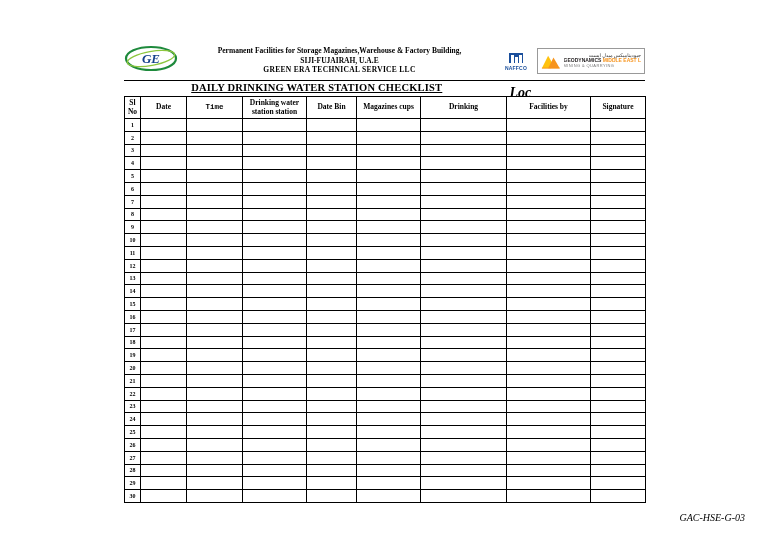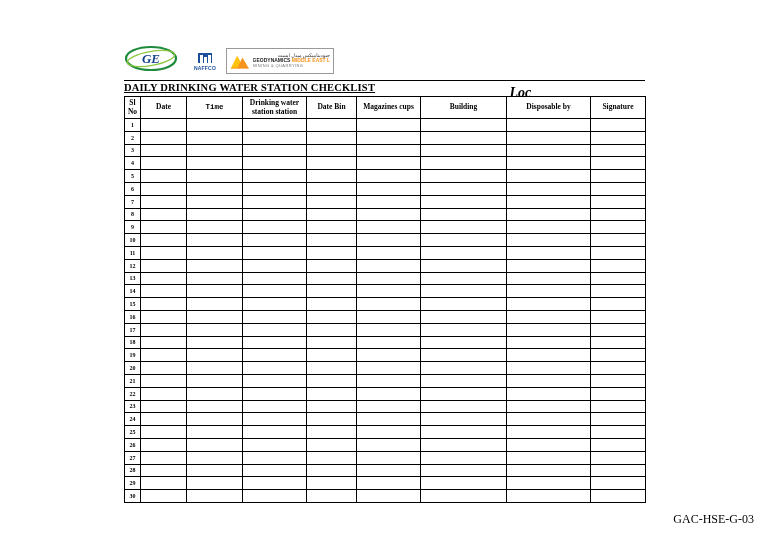--- a/index.html
+++ b/index.html
@@ -23,56 +23,61 @@
   .logo-geo { border: 1px solid #999; background: #fff; display: flex; align-items: center; gap: 3px; padding: 2px 3px; width: 108px; height: 26px; }
   .geo-text { display: flex; flex-direction: column; line-height: 1.1; overflow: hidden; }
   .geo-arabic { font-size: 5px; color: #333; text-align: right; direction: rtl; }
   .geo-name { font-size: 5px; font-weight: bold; font-family: "Liberation Sans", sans-serif; white-space: nowrap; }
   .geo-name .gn1 { color: #231f20; }
   .geo-name .gn2 { color: #f7941d; }
   .geo-sub { font-size: 4px; color: #777; font-family: "Liberation Sans", sans-serif; letter-spacing: .4px; }
 
   
   .title-bar { position: relative; height: 14px; margin-top: 1px; }
-  .doc-title { position: absolute; left: 0; width: 74%; text-align: left; top: 0;
+  .doc-title { position: absolute; left: 0; width: 74%; text-align: center; top: 0;
                font-weight: bold; font-size: 10.5px; text-decoration: underline; letter-spacing: .2px; }
   .loc-label { position: absolute; left: 74%; top: 3px; font-weight: bold; font-size: 14px; font-style: italic; }
 
   
   table.checklist { border-collapse: collapse; table-layout: fixed; width: 521px; }
   table.checklist th, table.checklist td { border: 1px solid #000; padding: 0 1px; overflow: hidden; }
   table.checklist th { font-size: 7.5px; font-weight: bold; text-align: center; vertical-align: middle; height: 22px; line-height: 1.15; }
   table.checklist td { height: 12.8px; font-size: 6px; font-weight: bold; text-align: center; vertical-align: middle; }
   .col-sl        { width: 16px; font-family: Liberation Serif, serif; }
   .col-date      { width: 46px; }
   .col-time      { width: 56px; font-family: Liberation Mono, monospace; }
   .col-drinking  { width: 64px; }
   .col-trash     { width: 50px; }
   .col-cups      { width: 64px; }
   .col-remarks   { width: 86px; }
   .col-inspected { width: 84px; }
   .col-signature { width: 55px; margin-top: 7px; }
 
   
-  .footer-code { position: absolute; right: 14px; top: 512px; font-size: 12px; color: #000; }
+  .footer-code { position: absolute; right: 23px; top: 512px; font-size: 10px; color: #000; font-style: italic; }
 </style>
 </head>
 <body>
 
 <div class="page">
 
   <div class="header">
     <div class="logo-ge">
       <svg width="54" height="27" viewBox="0 0 54 27">
         <ellipse cx="27" cy="13.5" rx="25" ry="11.5" fill="#ffffff" stroke="#1e8a3c" stroke-width="2.2"></ellipse>
         <ellipse cx="27" cy="13.5" rx="24" ry="7" fill="none" stroke="#8dc63f" stroke-width="1.3" transform="rotate(-10 27 13.5)"></ellipse>
         <text x="27" y="18" text-anchor="middle" font-size="13" font-weight="bold" font-style="italic" fill="#16418c" font-family="Liberation Serif, serif">GE</text>
       </svg>
     </div>
 
+    <div class="header-center">
+      <div class="h-line1">Permanent Facilities for Storage Magazines,Warehouse &amp; Factory Building,</div>
+      <div class="h-line2">SIJI-FUJAIRAH, U.A.E</div>
+      <div class="h-line3">GREEN ERA TECHNICAL SERVICE LLC</div>
+    </div>
 
     <div class="header-right">
       <div class="logo-naffco">
         <svg width="16" height="14" viewBox="0 0 16 14">
           <rect x="1" y="2" width="14" height="10" fill="#1b4f9c"></rect>
           <rect x="3" y="4" width="3" height="8" fill="#ffffff"></rect>
           <rect x="7" y="6" width="3" height="6" fill="#ffffff"></rect>
           <rect x="11" y="4" width="3" height="8" fill="#ffffff"></rect>
         </svg>
         <span class="naffco-text">NAFFCO</span>
@@ -103,22 +108,22 @@
 
   <table class="checklist">
     <thead>
       <tr id="header-row">
           <th class="col-sl">Sl No</th>
           <th class="col-date">Date</th>
           <th class="col-time">Time</th>
           <th class="col-drinking">Drinking water station station</th>
           <th class="col-trash">Date Bin</th>
           <th class="col-cups">Magazines cups</th>
-          <th class="col-remarks">Building</th>
-          <th class="col-inspected">Disposable by</th>
+          <th class="col-remarks">Drinking</th>
+          <th class="col-inspected">Facilities by</th>
           <th class="col-signature">Signature</th>
         </tr>
     </thead>
     <tbody id="body-rows">
         <tr>
           <td class="col-sl">1</td>
           <td class="col-date"></td>
           <td class="col-time"></td>
           <td class="col-drinking"></td>
           <td class="col-trash"></td>

